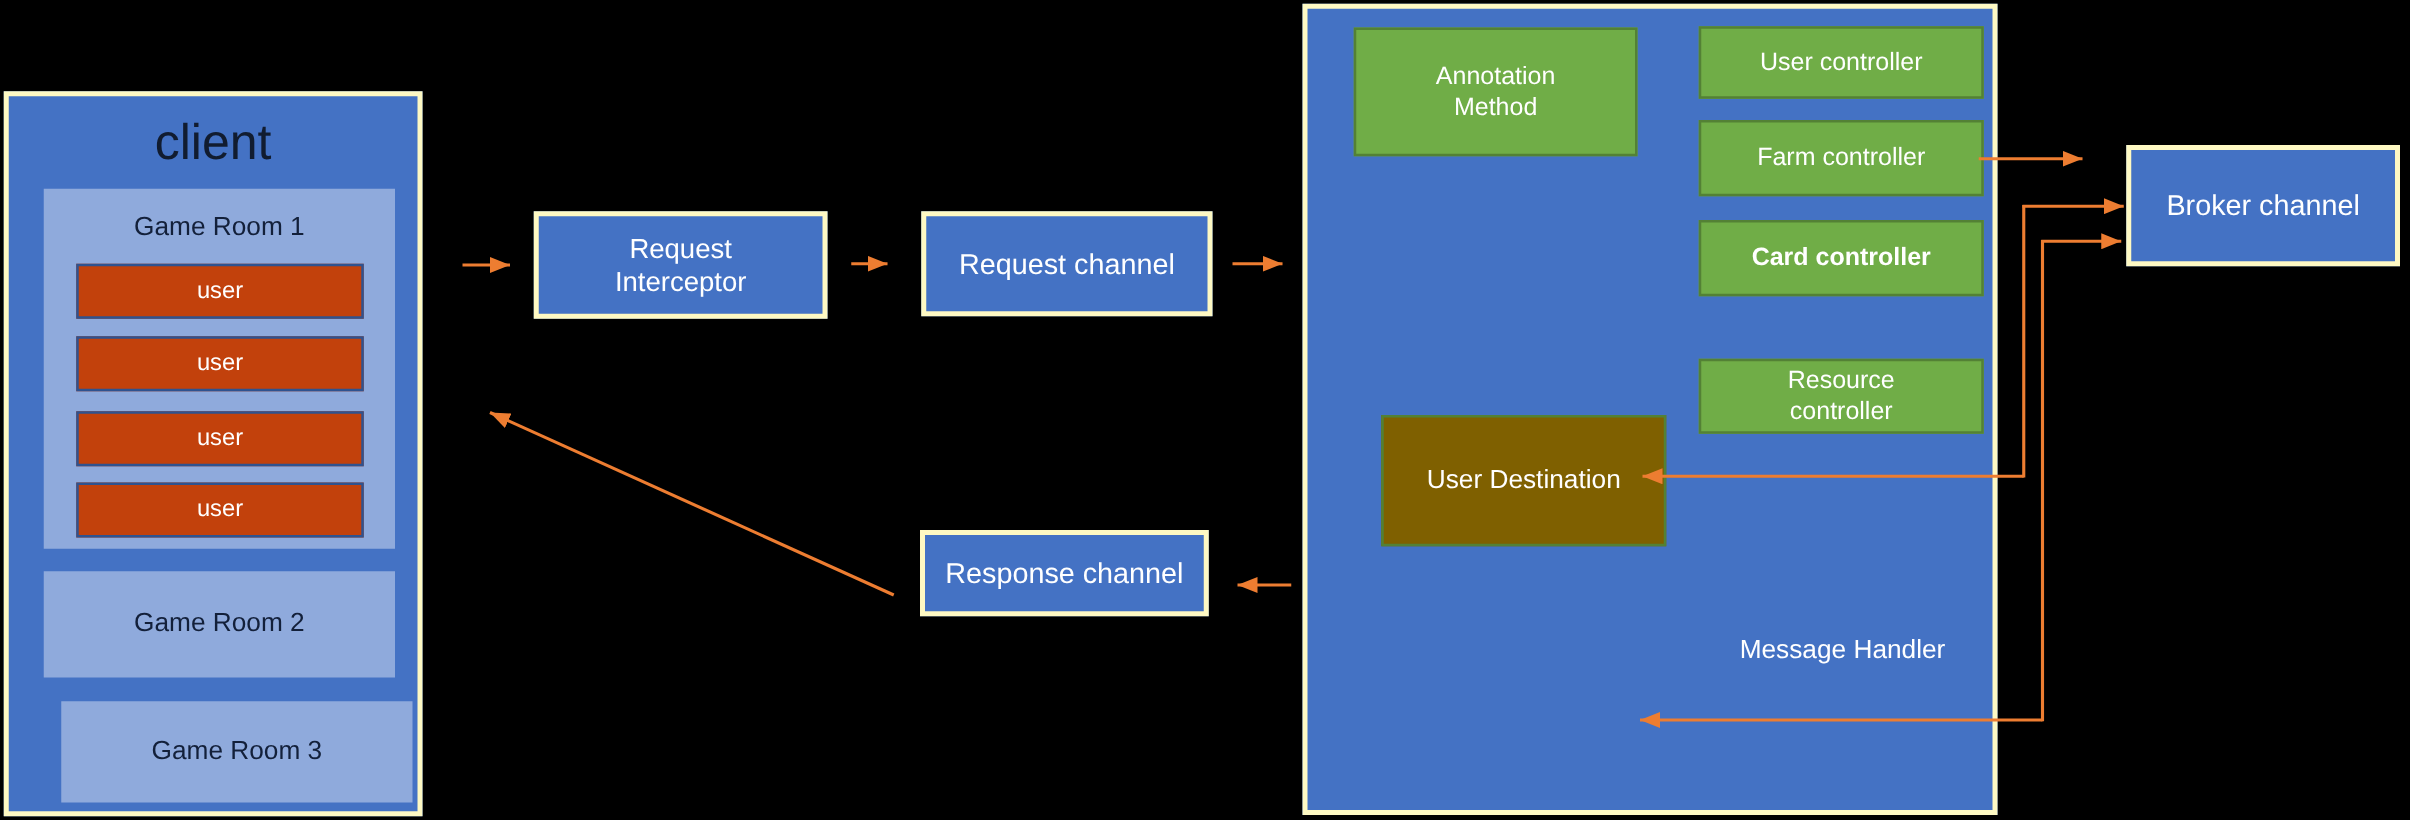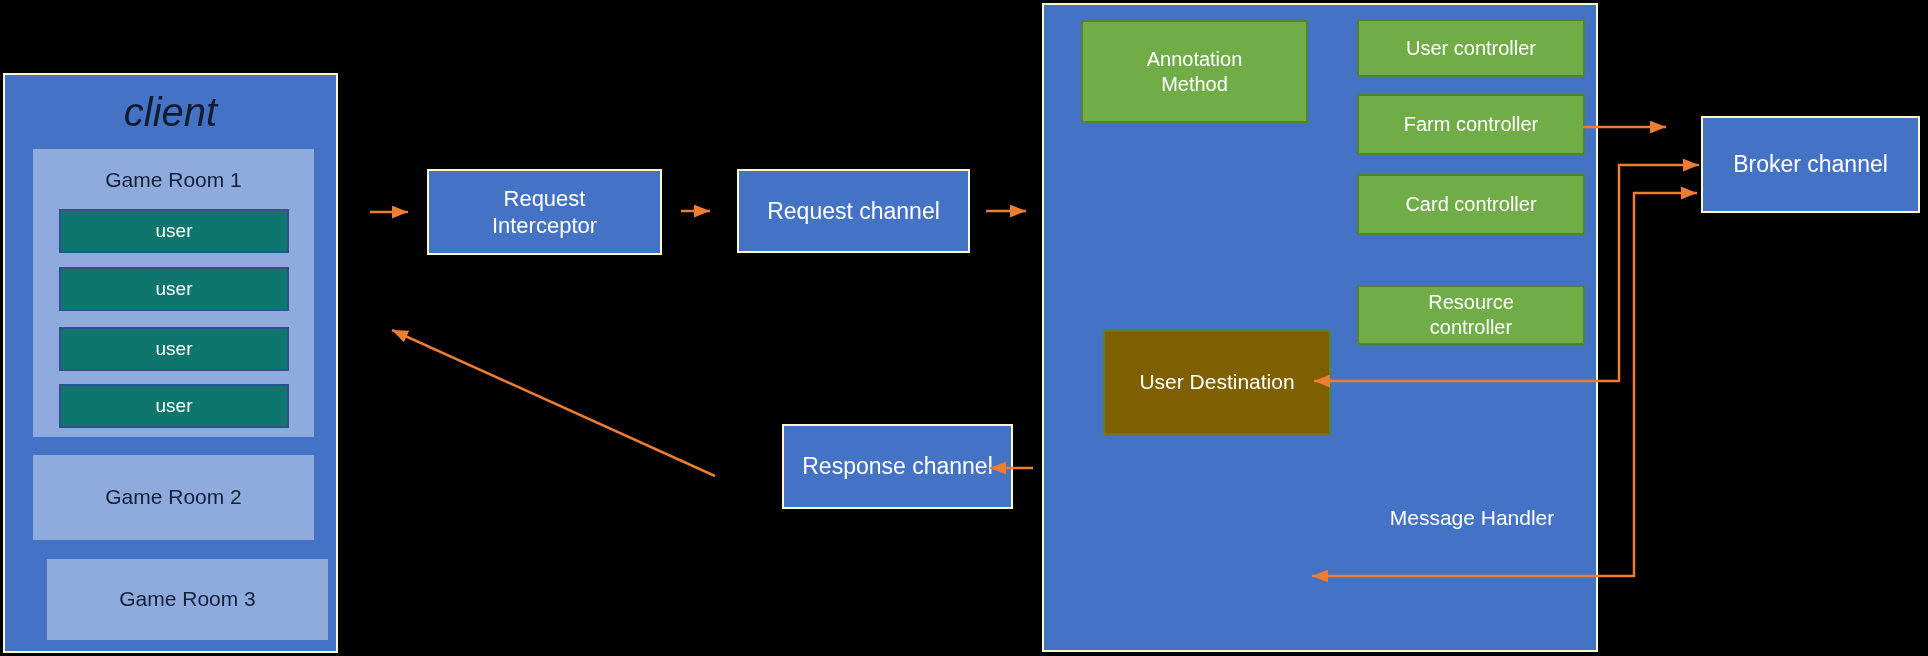--- a/index.html
+++ b/index.html
@@ -4,50 +4,50 @@
 <style>
   html,body{margin:0;padding:0;background:#000;}
   #canvas{
     position:relative;width:1928px;height:656px;background:#000;overflow:hidden;
     font-family:"Liberation Sans",sans-serif;
   }
   .box{
     position:absolute;box-sizing:border-box;display:flex;align-items:center;justify-content:center;
     text-align:center;color:#fff;white-space:pre-line;line-height:1.25;
   }
-  .blue{background:#4472C4;border:2px solid #fef9c3;}
+  .blue{background:#4472C4;border:4px solid #fef9c3;}
   .lightblue{background:#8FAADC;border:none;color:#13203a;}
   .green{background:#70AD47;border:2px solid #538135;}
-  .orangebox{background:#0f766e;border:2px solid #2F528F;}
+  .orangebox{background:#c2410c;border:2px solid #2F528F;}
   .olive{background:#7F6000;border:2px solid #538135;}
   .yellow{background:#FFD966;border:2px solid #538135;}
 
   
   #client{left:3px;top:73px;width:335px;height:580px;}
   #client-title{position:absolute;left:0;top:12px;width:100%;text-align:center;
-    font-size:40px;color:#111c30;font-style:italic;}
+    font-size:40px;color:#111c30;}
   #room1{left:28px;top:74px;width:281px;height:288px;align-items:flex-start;}
   #room1-label{position:absolute;left:0;top:18px;width:100%;text-align:center;font-size:21px;}
   .user-box{left:26px;width:230px;height:44px;font-size:19px;}
   #user1{top:60px;} #user2{top:118px;} #user3{top:178px;} #user4{top:235px;}
   #room2{left:28px;top:380px;width:281px;height:85px;font-size:21px;}
   #room3{left:28px;top:484px;width:281px;height:81px;font-size:21px;margin-left:14px;}
 
   
   #request-interceptor{left:427px;top:169px;width:235px;height:86px;font-size:22px;}
   #request-channel{left:737px;top:169px;width:233px;height:84px;font-size:23px;}
-  #response-channel{left:782px;top:424px;width:231px;height:85px;font-size:23px;}
+  #response-channel{left:736px;top:424px;width:231px;height:69px;font-size:23px;}
 
   
   #message-handler{left:1042px;top:3px;width:556px;height:649px;}
   #annotation-method{left:37px;top:15px;width:227px;height:103px;font-size:20px;}
   .controller{left:313px;width:228px;font-size:20px;}
   #controller-user{top:14px;height:58px;}
   #controller-farm{top:89px;height:61px;}
-  #controller-card{top:169px;height:61px;}
+  #controller-card{top:169px;height:61px;font-weight:bold;}
   #controller-resource{top:244px;height:60px;margin-top:36px;}
   #user-destination{left:39px;top:325px;width:228px;height:105px;font-size:21px;margin-left:20px;}
   #simple-broker{left:36px;top:519px;width:229px;height:104px;font-size:21px;}
   #message-handler-label{position:absolute;left:308px;top:500px;width:240px;
     text-align:center;font-size:21px;color:#fff;}
 
   #broker-channel{left:1701px;top:116px;width:219px;height:97px;font-size:23px;}
 
   #arrows{position:absolute;left:0;top:0;width:1928px;height:656px;pointer-events:none;}
 </style>

